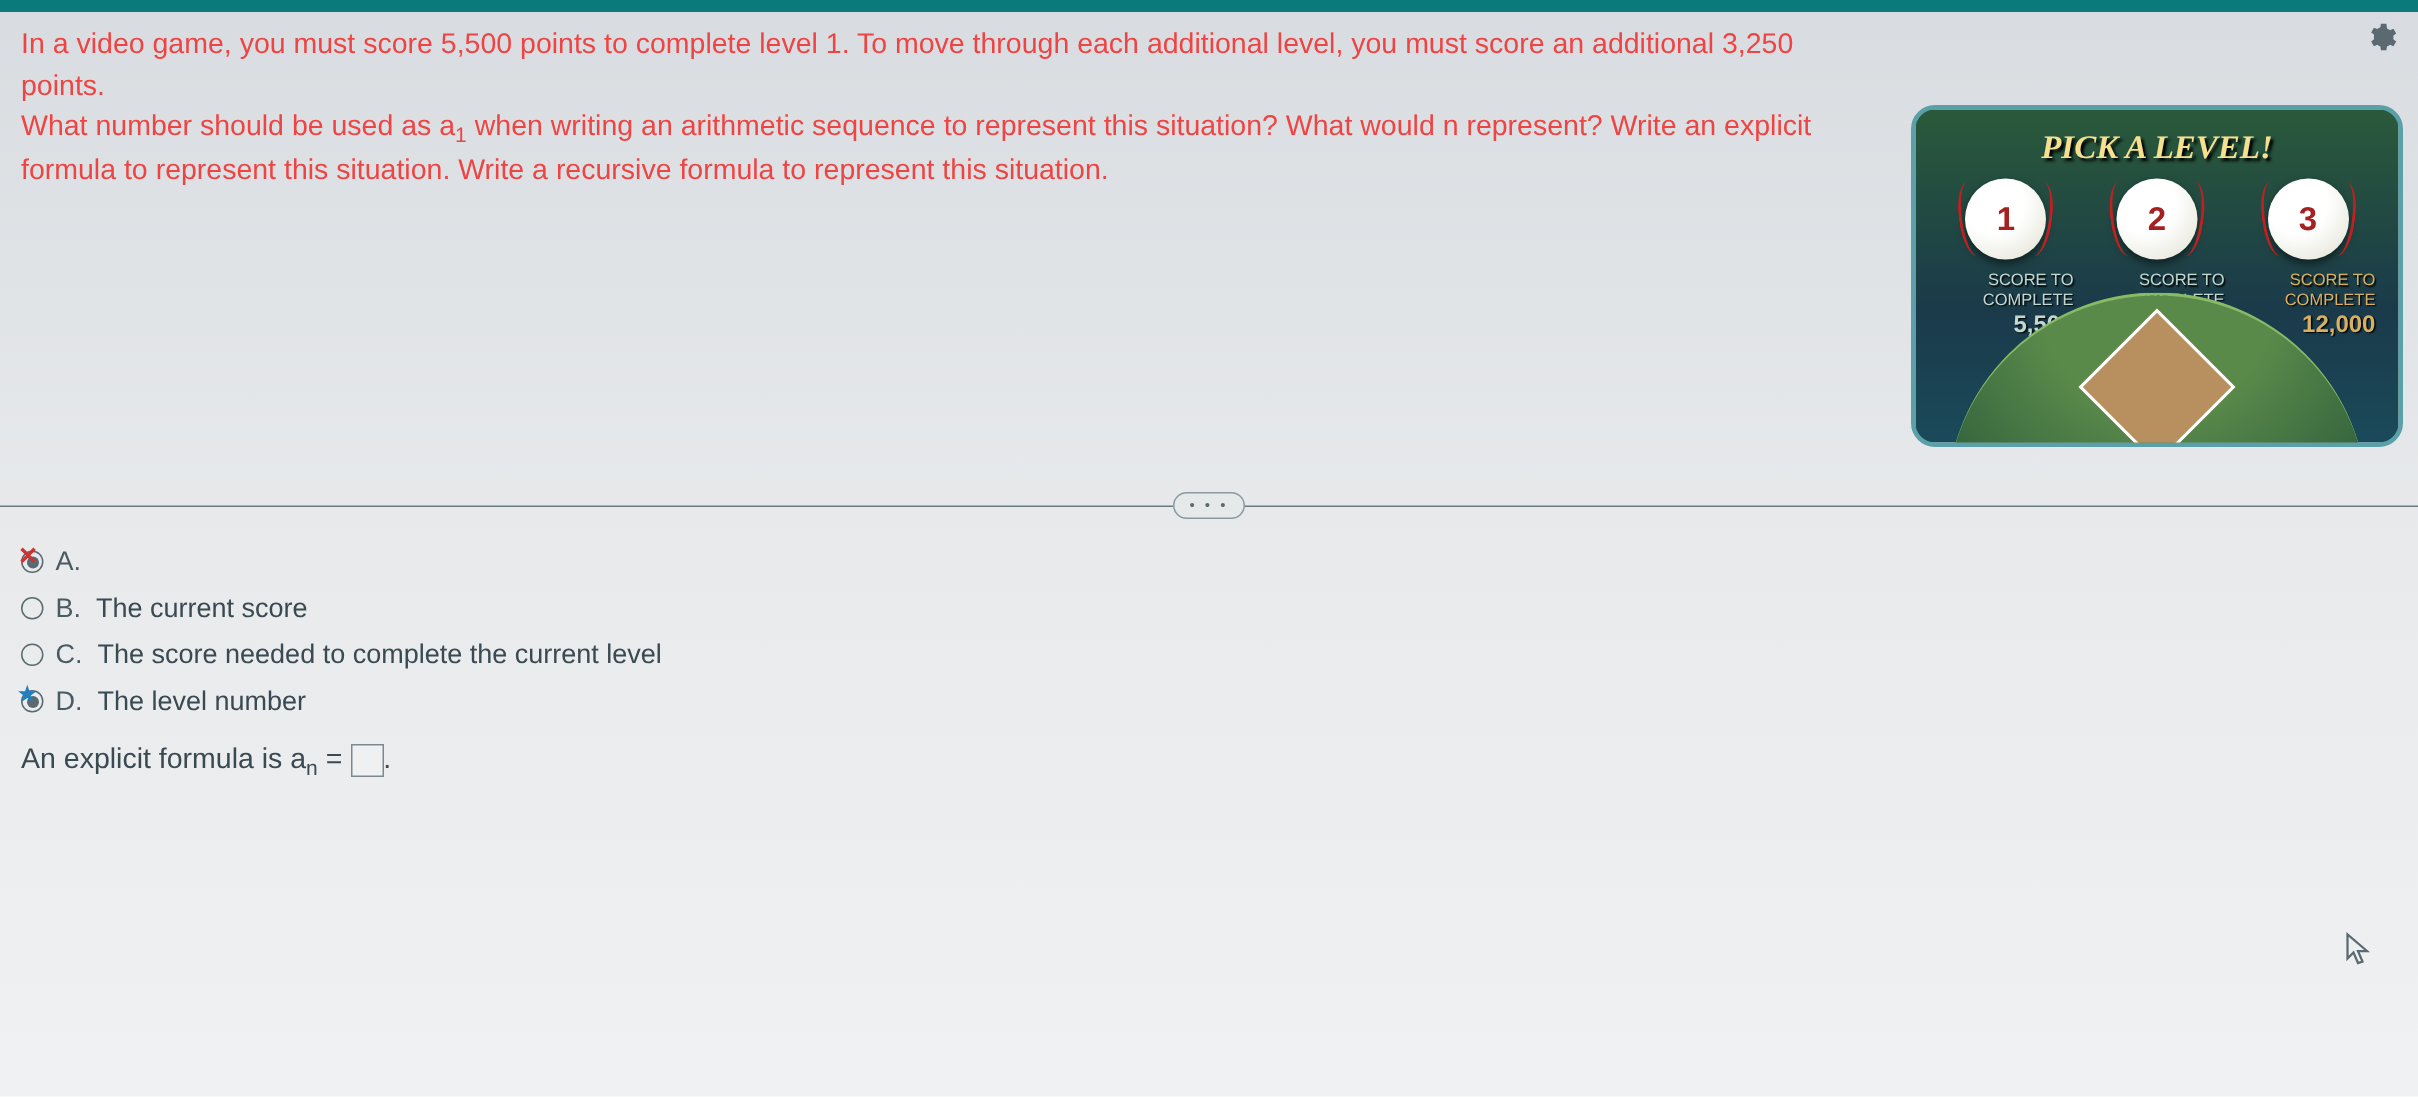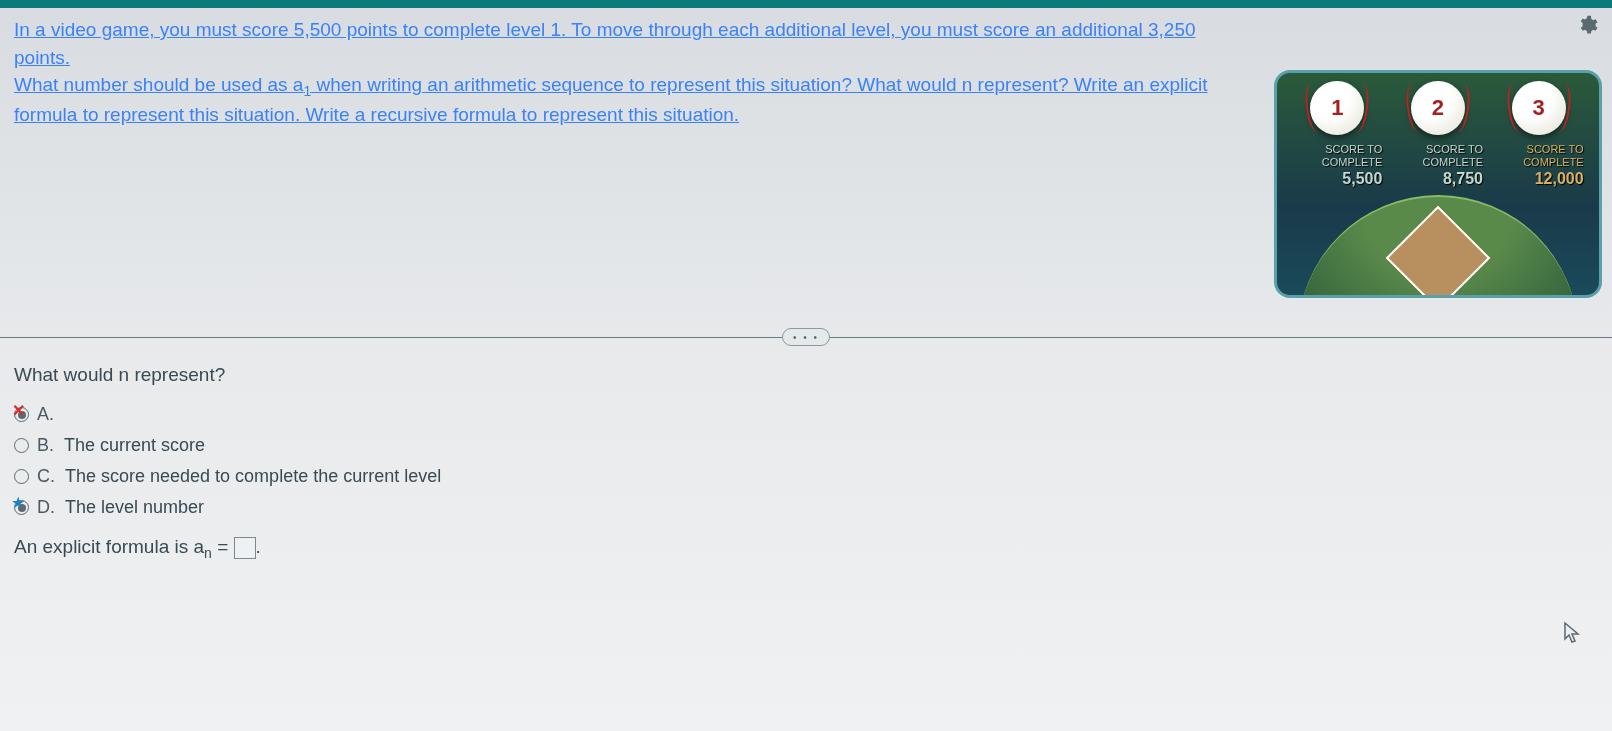--- a/index.html
+++ b/index.html
@@ -19,25 +19,24 @@
     }
     .gear-btn {
       position: absolute;
       top: 14px; right: 14px;
       width: 22px; height: 22px;
       color: #5a6a70;
       cursor: pointer;
     }
     .question-area {
       padding: 16px 18px 10px 14px;
-      color: #3b82f6;
+      color: #ef4444;
       font-size: 19px;
       line-height: 1.45;
       max-width: 1260px;
-      text-decoration: underline;
     }
     .image-card {
       position: absolute;
       top: 70px;
       right: 10px;
       width: 328px;
       height: 228px;
       background: linear-gradient(180deg, #2a5a3a 0%, #1a3a4a 60%, #1a4a5a 100%);
       border-radius: 16px;
       border: 3px solid #5aa0a8;
@@ -209,20 +208,21 @@
     </svg>
 </div>
 
 <div class="question-area">
   <span>In a video game, you must score 5,500 points to complete level 1. To move through each additional level, you must score an additional 3,250 points.</span><br>
   <span>What number should be used as a</span><span class="sub1">1</span><span> when writing an arithmetic sequence to represent this situation? What would n represent? Write an explicit</span><br>
   <span>formula to represent this situation. Write a recursive formula to represent this situation.</span>
 </div>
 
 <div class="image-card">
+  <div class="pick-title">PICK A LEVEL!</div>
   <div class="balls-row">
     <div class="ball">
         <span>1</span>
       </div>
     <div class="ball">
         <span>2</span>
       </div>
     <div class="ball">
         <span>3</span>
       </div>
@@ -250,21 +250,20 @@
 <div class="divider-wrap">
   <div class="divider-line"></div>
   <div class="ellipsis-pill">
     <span>• • •</span>
   </div>
   <div class="divider-line"></div>
 </div>
 
 <div class="answer-area">
 
-  <div class="q2">What would n represent?</div>
 
   <ul class="opts">
     <li class="opt">
       <span class="radio filled">
           <span class="mark-x">✕</span>
         </span>
       <span class="opt-letter">A.</span>
     </li>
     <li class="opt">
       <span class="radio"></span>

